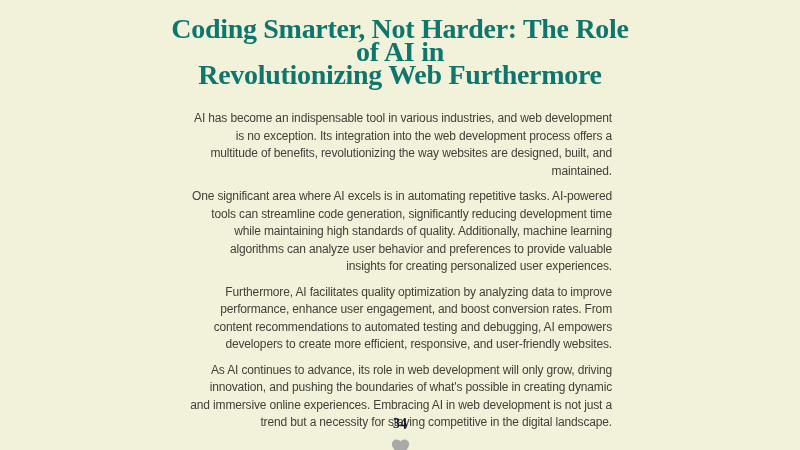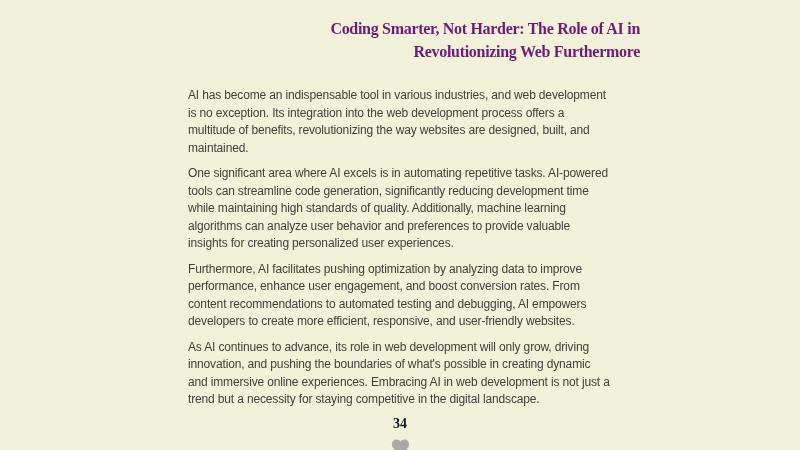--- a/index.html
+++ b/index.html
@@ -15,39 +15,40 @@
     font-family: "Liberation Sans", sans-serif;
   }
   .page {
     position: relative;
     width: 800px;
     height: 450px;
   }
   .article-title {
     margin: 17px auto 0;
     width: 480px;
-    text-align: right;
+    text-align: center;
     font-family: "Liberation Serif", "DejaVu Serif", serif;
     font-weight: 700;
-    font-size: 16px;
+    font-size: 28px;
     line-height: 23px;
     letter-spacing: -0.3px;
-    color: #701a75;
+    color: #0f766e;
   }
   .article-title .title-line { display: block; }
   .article-body {
     width: 424px;
     margin: 24px auto 0;
     color: #42413a;
     font-size: 12px;
     line-height: 17.5px;
     letter-spacing: -0.15px;
   }
   .article-body p {
     margin: 6px 0 8px 0;
+    text-align: right;
   }
   .page-footer {
     position: absolute;
     top: 399px;
     left: 0;
     width: 100%;
     text-align: center;
   }
   .page-number {
     font-family: "Liberation Serif", "DejaVu Serif", serif;
@@ -72,21 +73,21 @@
 <div class="page">
 
   <h1 class="article-title">
     <span class="title-line">Coding Smarter, Not Harder: The Role of AI in</span>
     <span class="title-line">Revolutionizing Web Furthermore</span>
   </h1>
 
   <div class="article-body">
     <p>AI has become an indispensable tool in various industries, and web development is no exception. Its integration into the web development process offers a multitude of benefits, revolutionizing the way websites are designed, built, and maintained.</p>
     <p>One significant area where AI excels is in automating repetitive tasks. AI-powered tools can streamline code generation, significantly reducing development time while maintaining high standards of quality. Additionally, machine learning algorithms can analyze user behavior and preferences to provide valuable insights for creating personalized user experiences.</p>
-    <p>Furthermore, AI facilitates pushing optimization by analyzing data to improve performance, enhance user engagement, and boost conversion rates. From content recommendations to automated testing and debugging, AI empowers developers to create more efficient, responsive, and user-friendly websites.</p>
+    <p>Furthermore, AI facilitates quality optimization by analyzing data to improve performance, enhance user engagement, and boost conversion rates. From content recommendations to automated testing and debugging, AI empowers developers to create more efficient, responsive, and user-friendly websites.</p>
     <p>As AI continues to advance, its role in web development will only grow, driving innovation, and pushing the boundaries of what's possible in creating dynamic and immersive online experiences. Embracing AI in web development is not just a trend but a necessity for staying competitive in the digital landscape.</p>
   </div>
 
   <div class="page-footer">
     <div class="page-number">34</div>
     <button class="heart-button" aria-label="like">
       <span>
         <svg width="21" height="19" viewBox="0 0 24 22">
           <path d="M12 21.35l-1.45-1.32C5.4 15.36 2 12.28 2 8.5 2 5.42 4.42 3 7.5 3c1.74 0 3.41.81 4.5 2.09C13.09 3.81 14.76 3 16.5 3 19.58 3 22 5.42 22 8.5c0 3.78-3.4 6.86-8.55 11.54L12 21.35z" fill="#a9a9a9"></path>
         </svg>

